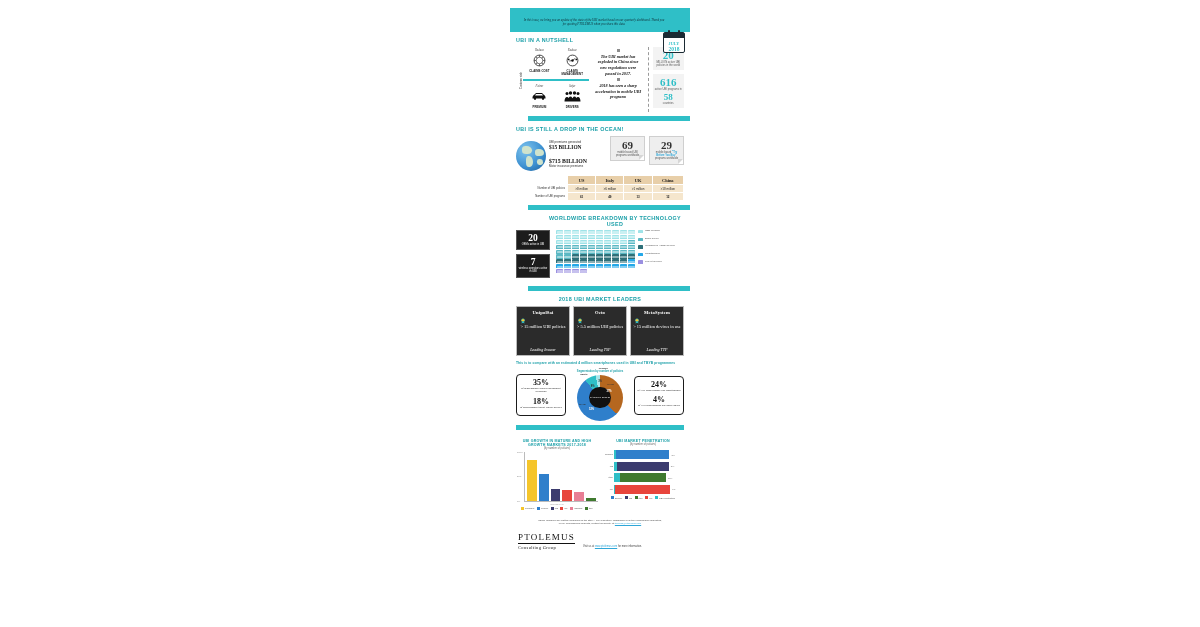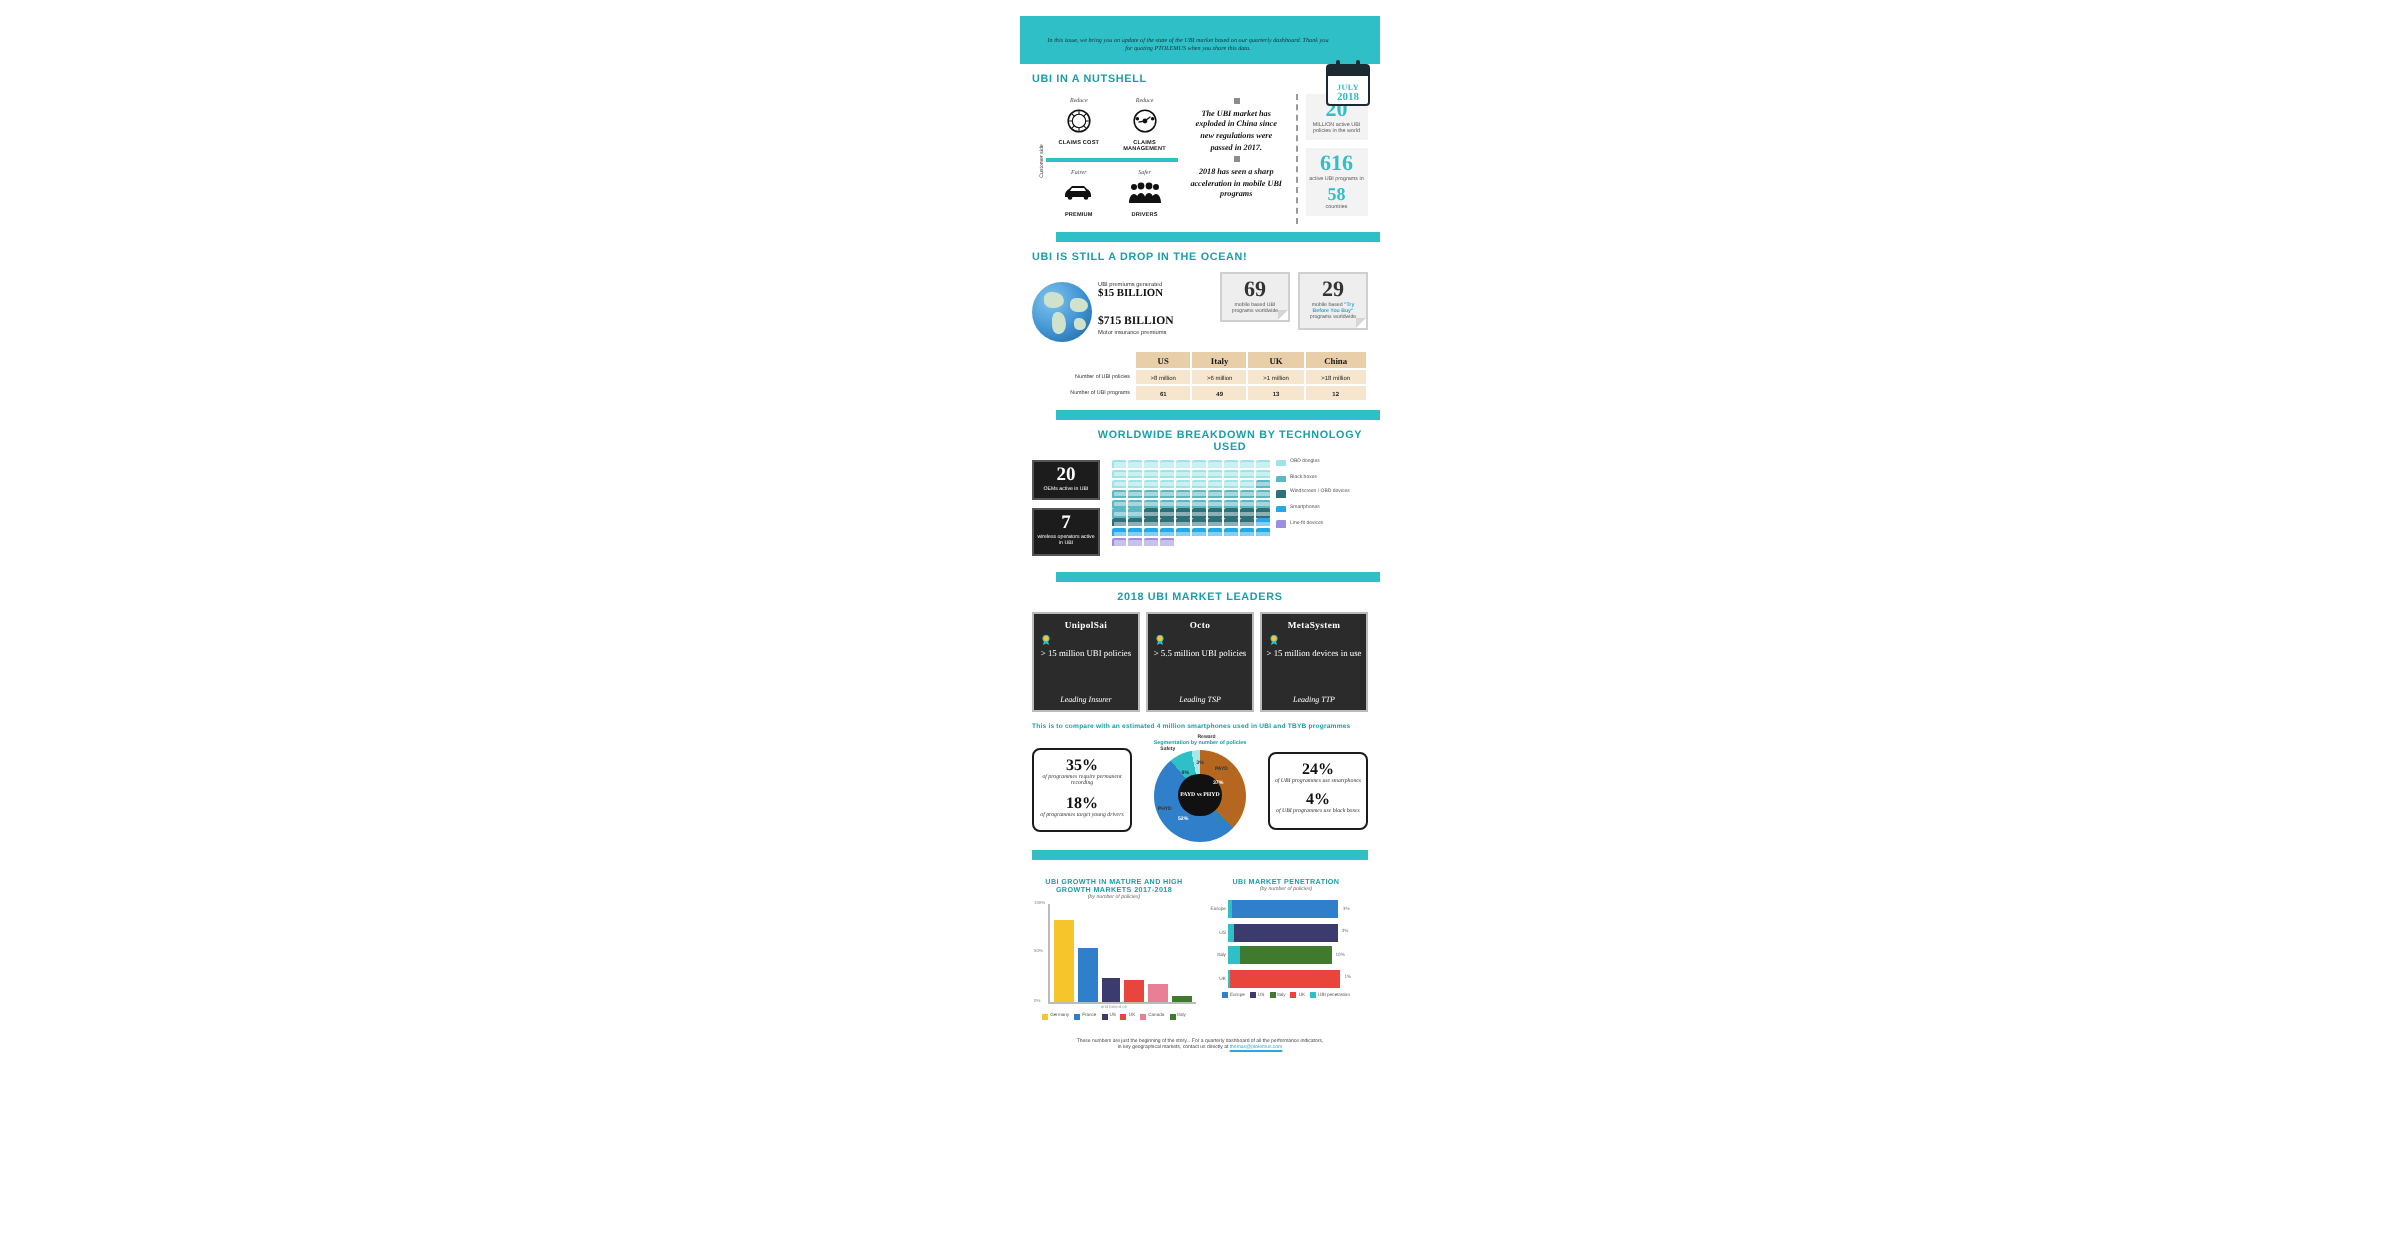--- a/index.html
+++ b/index.html
@@ -643,15 +643,24 @@
               </div>
             </div>
       </div>
     </div>
   </div>
 
   <div class="footnote">
     <span>These numbers are just the beginning of the story... For a quarterly dashboard of all the performance indicators,</span><br>
     <span>in key geographical markets, contact us directly at </span><span class="linky">thomas@ptolemus.com</span>
   </div>
+  <div class="footbar">
+    <div class="logo">
+      <div class="lt">PTOLEMUS</div>
+      <div class="lb">Consulting Group</div>
+    </div>
+    <div class="visit">
+      <span>Visit us at </span><span class="linky">www.ptolemus.com</span><span> for more information.</span>
+    </div>
+  </div>
 
 </div>
 </div>
 
 </body></html>

